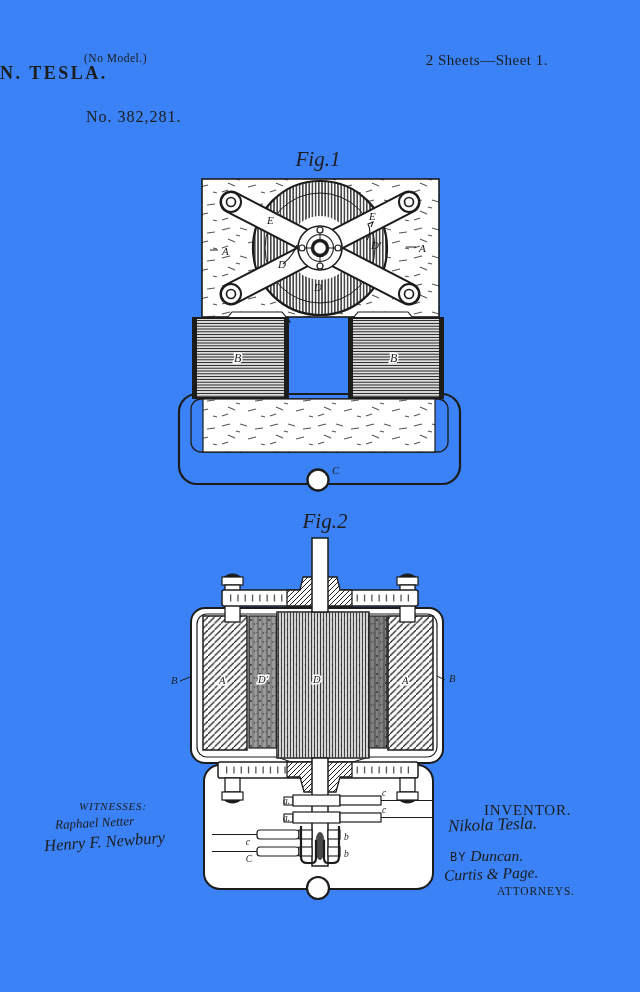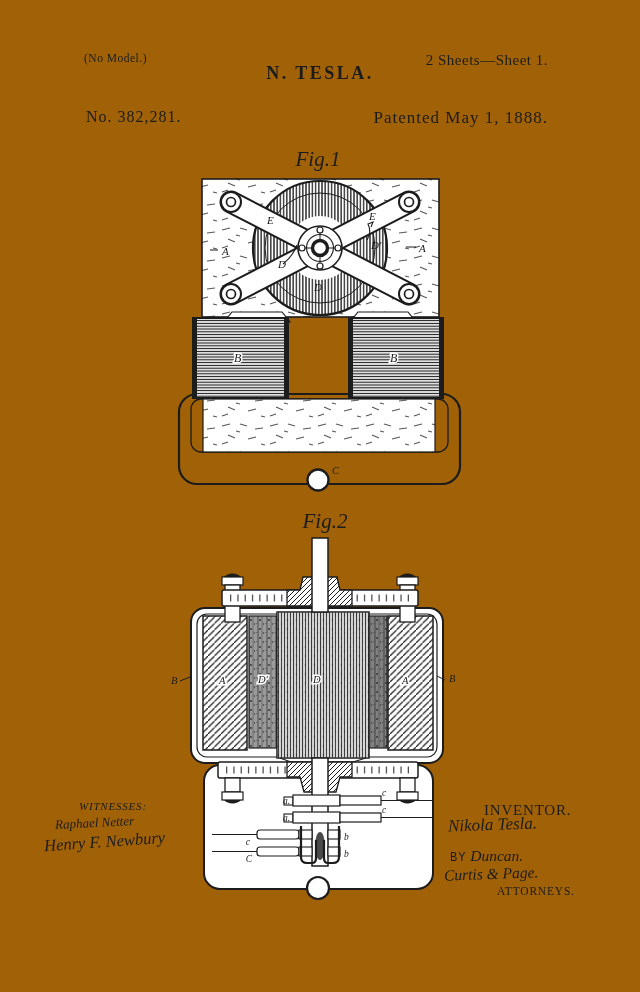--- a/index.html
+++ b/index.html
@@ -1,22 +1,22 @@
 <!DOCTYPE html>
 <html><head>
 <meta charset="utf-8">
 <style>
   html,body{margin:0;padding:0;background:#e8e8e8;}
   .page{
-    position:relative;width:640px;height:992px;background:#a16207;
+    position:relative;width:640px;height:992px;background:#3b82f6;
     font-family:"Liberation Serif","DejaVu Serif",serif;color:#1c1c1c;
     overflow:hidden;margin:0 auto;
   }
   .abs{position:absolute;white-space:nowrap;}
-  .ctr{left:0;right:0;text-align:center;}
+  .ctr{left:0;right:0;}
   .no-model{left:84px;top:52px;font-size:11.5px;letter-spacing:.5px;}
   .sheet-info{right:92px;top:52px;font-size:15px;letter-spacing:.5px;}
   .n-tesla{top:63px;font-size:18px;font-weight:bold;letter-spacing:2.5px;}
   .pat-title{top:90px;font-size:12.5px;font-weight:bold;letter-spacing:1.4px;}
   .pat-no{left:86px;top:108px;font-size:16px;letter-spacing:1px;}
   .pat-date{right:92px;top:108px;font-size:17px;letter-spacing:1px;}
   .wit-head{left:79px;top:800px;font-size:11px;letter-spacing:.8px;font-style:italic;}
   .script{font-style:italic;}
   .wit1{left:55px;top:815px;font-size:13px;transform:rotate(-3deg);}
   .wit2{left:44px;top:832px;font-size:16.5px;transform:rotate(-4deg);}
@@ -33,21 +33,20 @@
 </style>
 </head>
 <body>
 
 <div class="page">
 
   <div class="abs no-model">(No Model.)</div>
   <div class="abs sheet-info">2 Sheets—Sheet 1.</div>
   <div class="abs ctr n-tesla">N. TESLA.</div>
   <div class="abs pat-no">No. 382,281.</div>
-  <div class="abs pat-date">Patented May 1, 1888.</div>
 
   <svg style="left:170px;top:140px" width="300" height="360" viewBox="0 0 300 360">
     <defs>
       <pattern id="p-marble" patternUnits="userSpaceOnUse" width="48" height="28">
         <rect width="48" height="28" fill="#ffffff"></rect>
         <path d="M4,6 l8,-2 M22,4 l7,2 M37,9 l8,-1 M10,15 l7,3 M30,19 l8,-2 M43,24 l4,1 M4,24 l6,-2 M18,11 l4,1" stroke="#383838" stroke-width="1.1" fill="none" opacity="0.85"></path>
       </pattern>
       <pattern id="p-vrot" patternUnits="userSpaceOnUse" width="3.2" height="8">
         <rect width="3.2" height="8" fill="#ffffff"></rect>
         <line x1="1.6" y1="0" x2="1.6" y2="8" stroke="#1c1c1c" stroke-width="1.3"></line>

